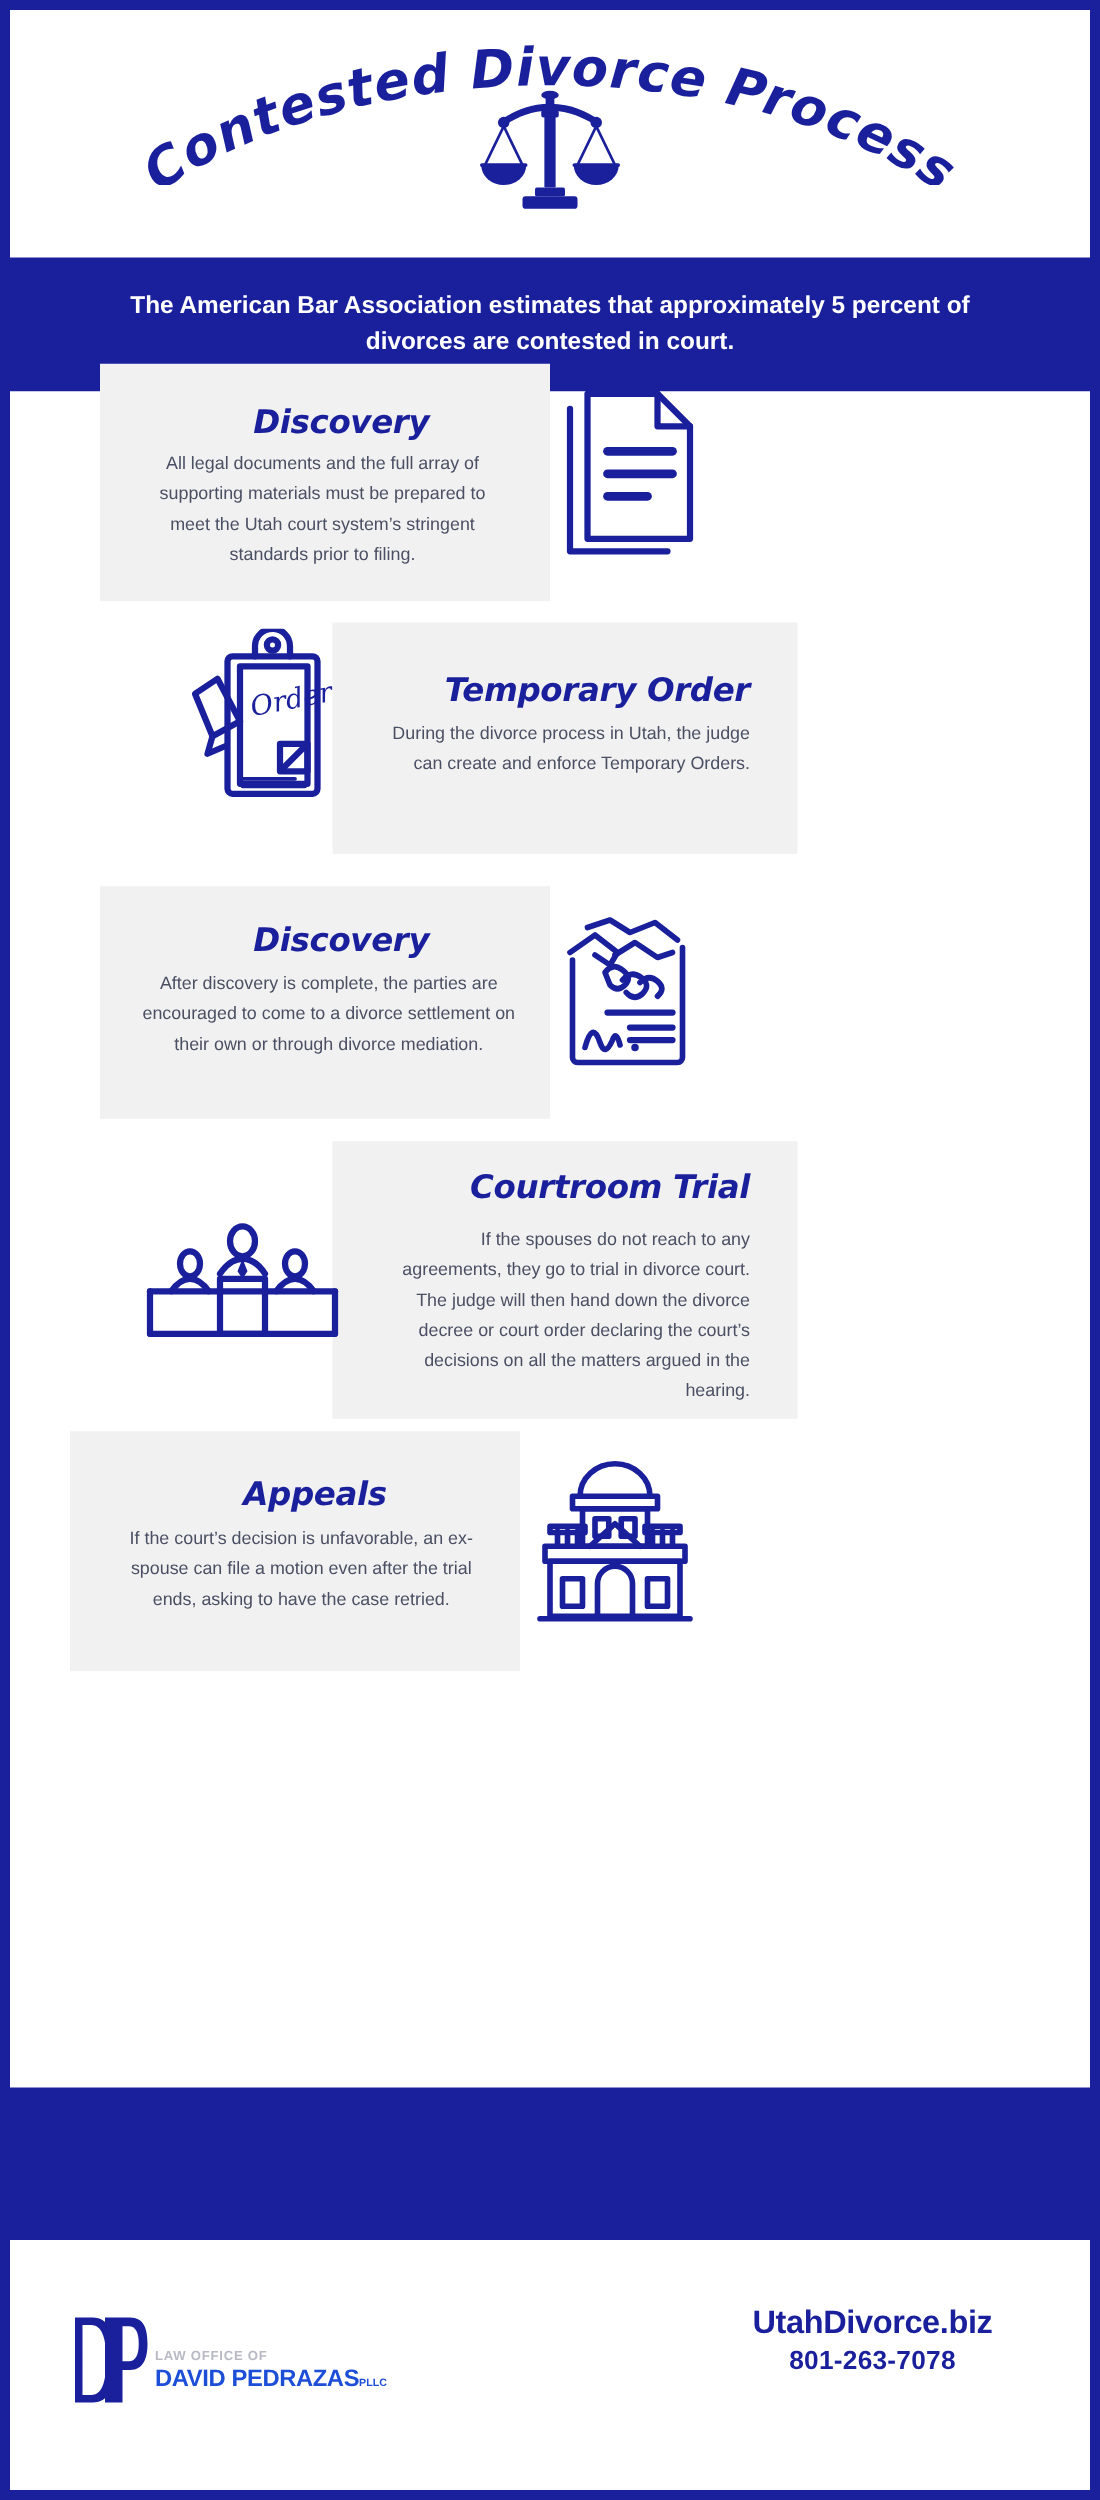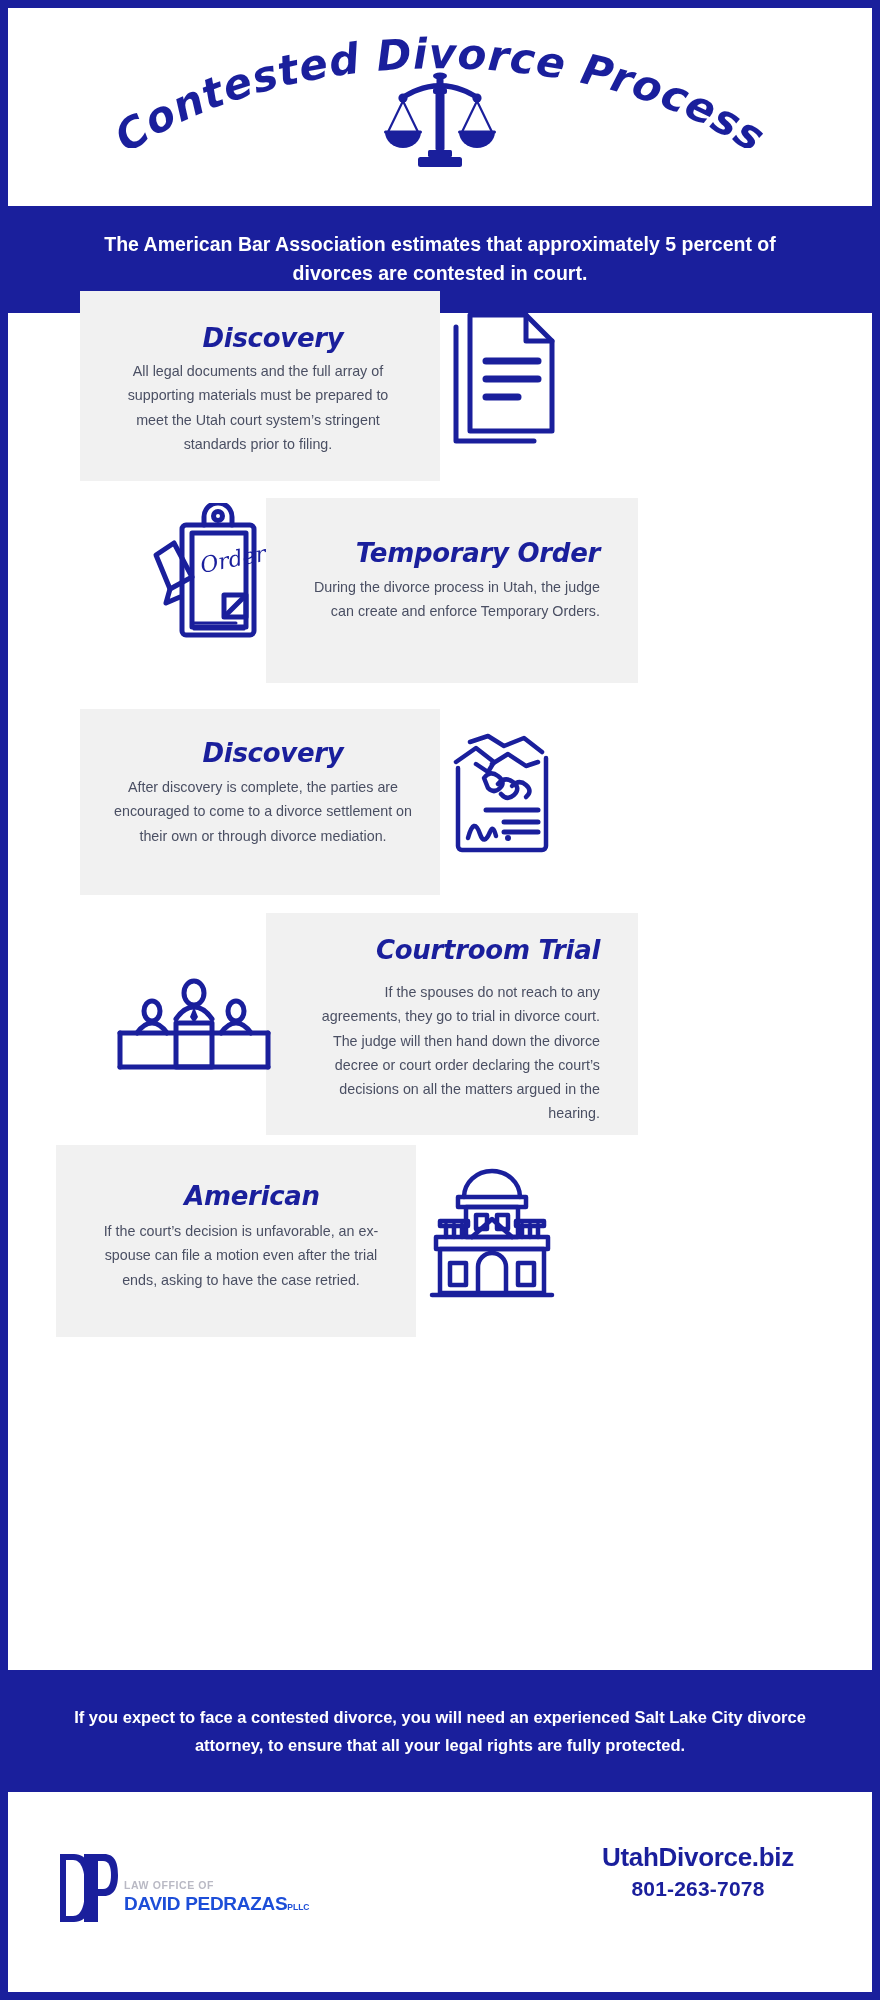--- a/index.html
+++ b/index.html
@@ -346,21 +346,21 @@
             <line x1="6" y1="94" x2="154" y2="94"></line>
             <line x1="6" y1="60" x2="6" y2="94"></line>
             <line x1="154" y1="60" x2="154" y2="94"></line>
           </g>
         </svg>
       </div>
     </div>
 
     <div class="step" style="left:0;top:0;width:864px;height:200px;">
       <div class="card" style="left:48px;top:832px;width:360px;height:192px;"></div>
-      <div class="title txt-left" style="position:absolute;left:84px;top:868px;width:320px;">American</div>
+      <div class="title txt-left" style="position:absolute;left:84px;top:868px;width:320px;">Appeals</div>
       <div class="desc txt-left" style="position:absolute;left:84px;top:906px;width:298px;">If the court’s decision is unfavorable, an ex-spouse can file a motion even after the trial ends, asking to have the case retried.</div>
       <div class="icon-wrap" style="left:418px;top:850px;width:132px;height:138px;">
         <svg viewBox="0 0 132 138" xmlns="http://www.w3.org/2000/svg">
           <g fill="none" stroke="#1a1f9c" stroke-width="4.5" stroke-linejoin="round" stroke-linecap="round">
 
             <path d="M38 34 a 28 26 0 0 1 56 0"></path>
             <rect x="32" y="34" width="68" height="10"></rect>
 
             <rect x="40" y="44" width="52" height="30"></rect>
             <rect x="50" y="52" width="11" height="14"></rect>
@@ -388,23 +388,20 @@
             <rect x="92" y="100" width="16" height="22"></rect>
 
             <line x1="6" y1="132" x2="126" y2="132"></line>
           </g>
         </svg>
       </div>
     </div>
 
   </div>
 
-  <div class="cta">
-    <div class="cta-text">If you expect to face a contested divorce, you will need an experienced Salt Lake City divorce attorney, to ensure that all your legal rights are fully protected.</div>
-  </div>
 
   <div class="footer">
 
     <div class="logo-block">
       <div class="logo-mark">
         <svg viewBox="0 0 62 72" xmlns="http://www.w3.org/2000/svg">
           <g fill="#1a1f9c">
 
             <path d="M2 2 L 2 70 L 16 70 C 30 70, 34 56, 34 36 C 34 16, 30 2, 16 2 Z"></path>
             <path d="M8 8 L 8 64 L 15 64 C 24 64, 27 52, 27 36 C 27 20, 24 8, 15 8 Z" fill="#ffffff"></path>

